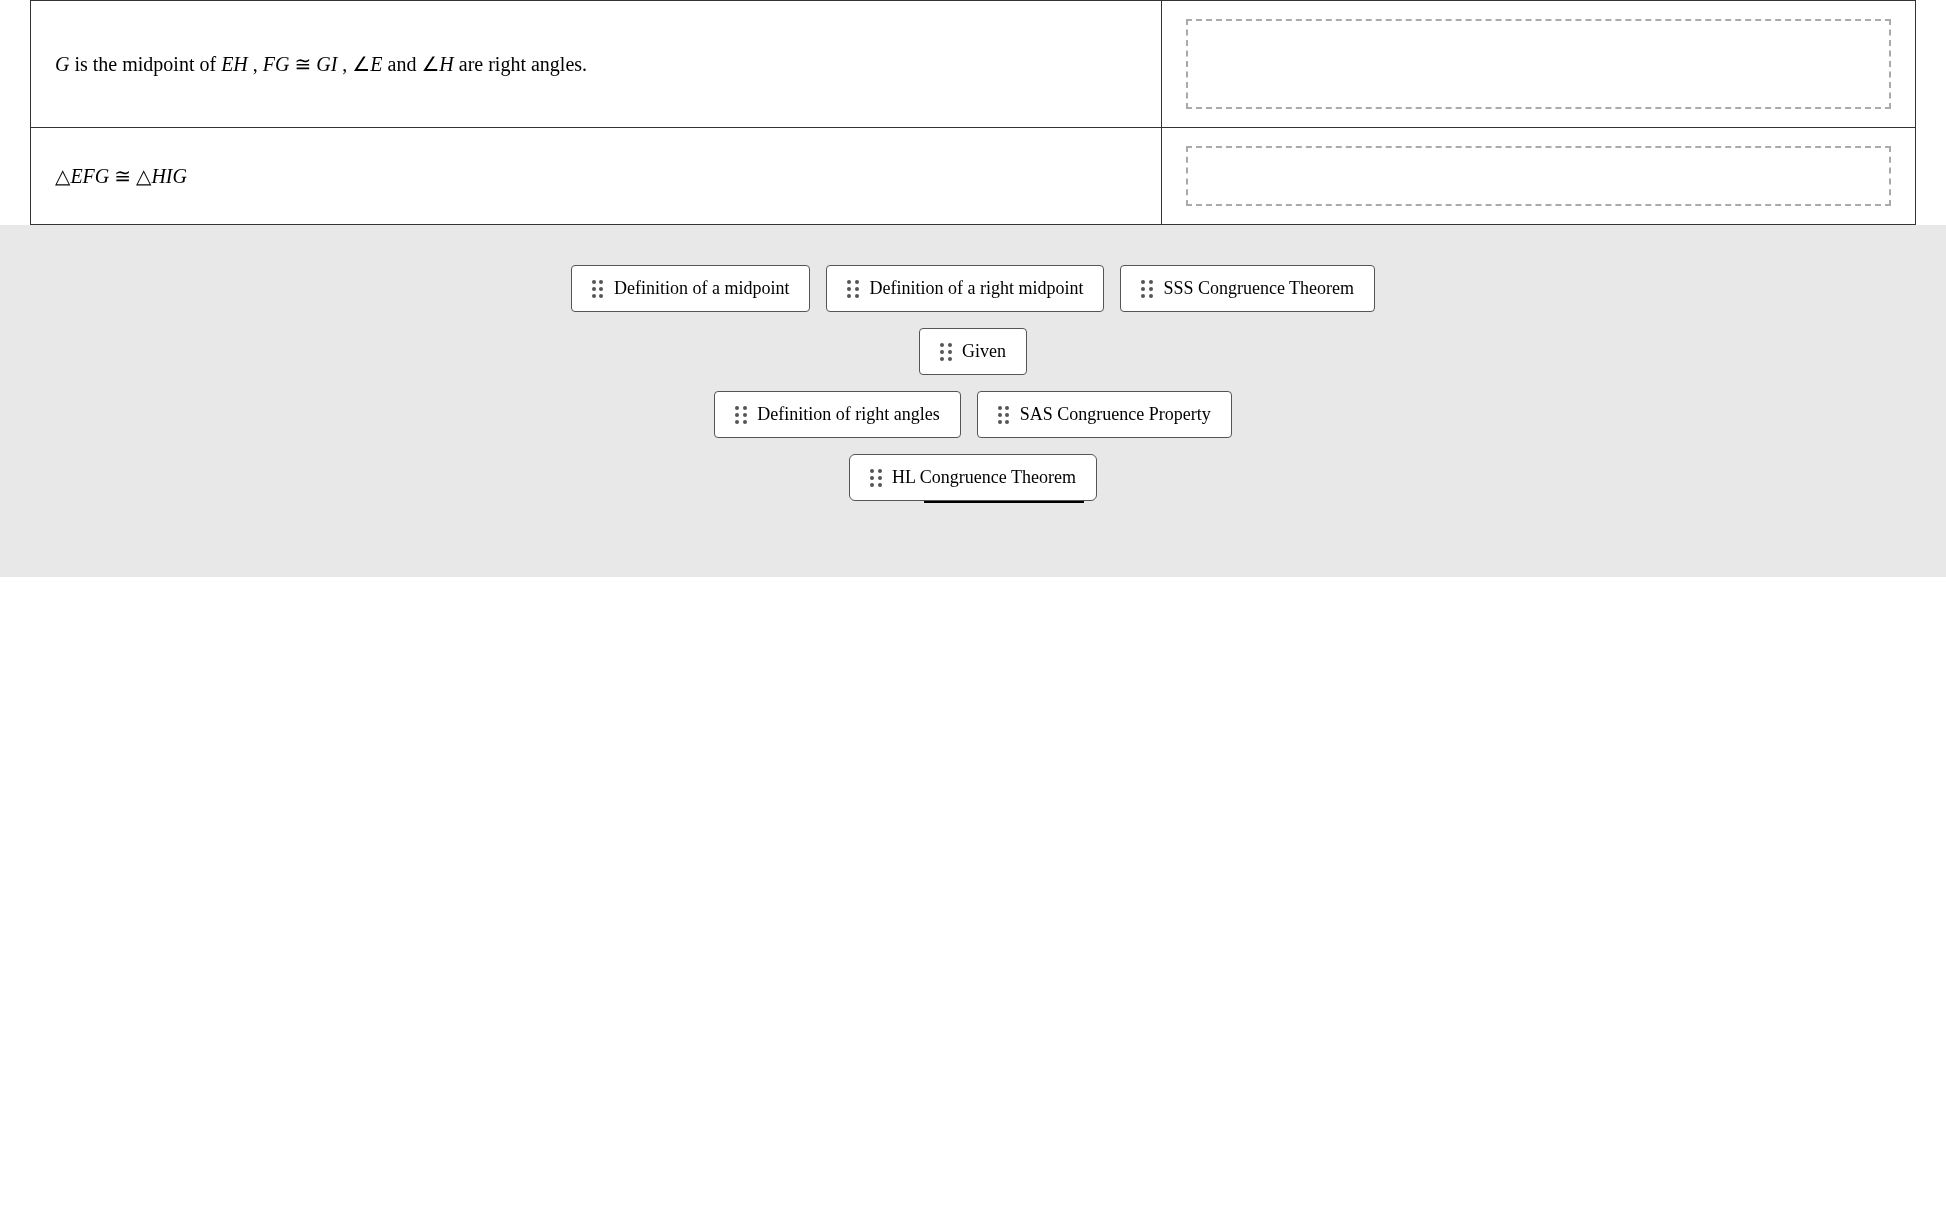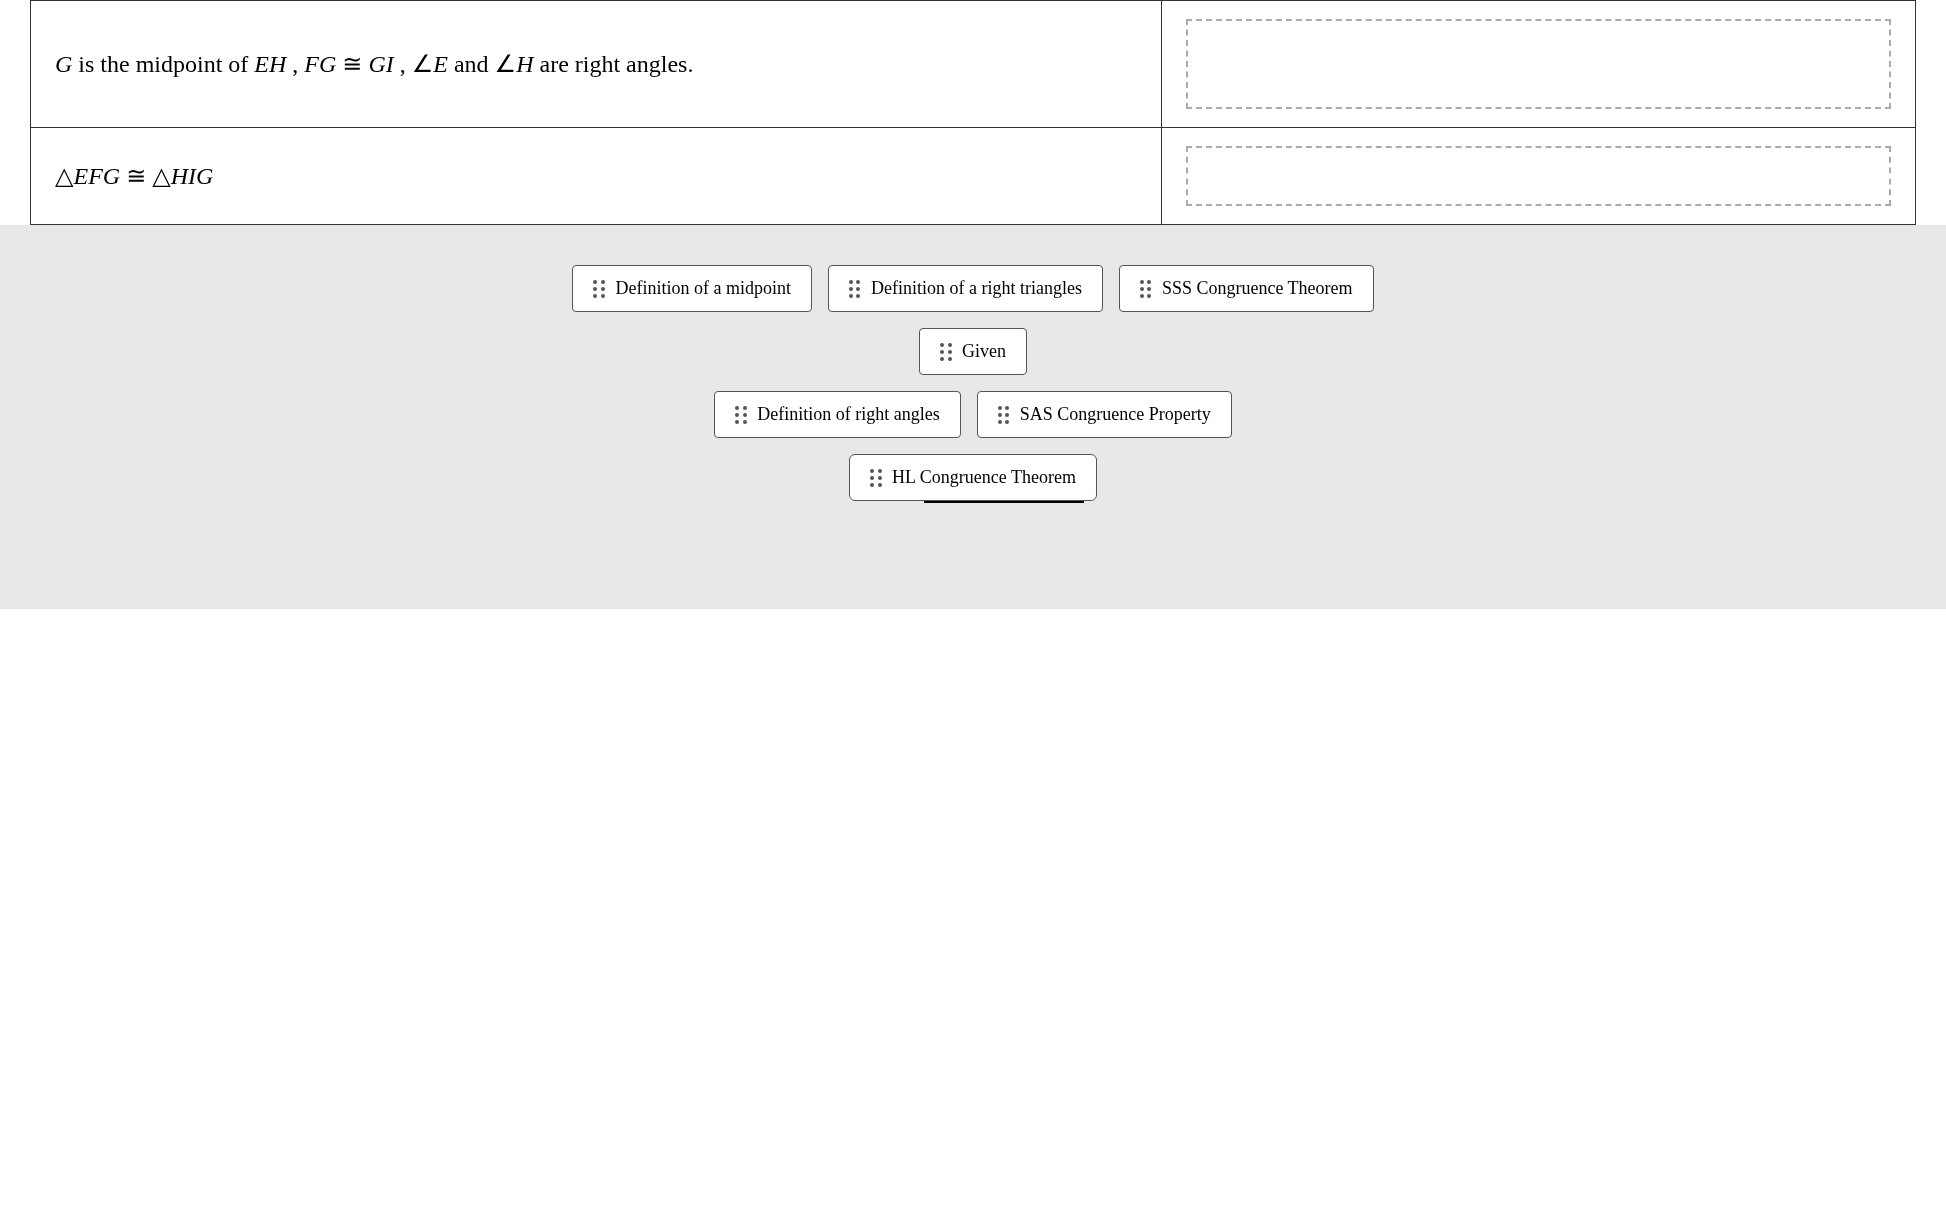--- a/index.html
+++ b/index.html
@@ -50,28 +50,28 @@
       font-style: italic;
       font-family: Georgia, serif;
     }
 
     .overline {
       text-decoration: overline;
       font-style: italic;
     }
 
     .statement-cell {
-      font-size: 24px;
+      font-size: 20px;
       line-height: 1.5;
     }
 
     
     .drag-area {
       background: #e8e8e8;
-      padding: 40px 30px 92px 30px;
+      padding: 40px 30px 60px 30px;
       margin-top: 0;
     }
 
     .drag-row {
       display: flex;
       justify-content: center;
       gap: 16px;
       margin-bottom: 16px;
       flex-wrap: wrap;
     }
@@ -171,21 +171,21 @@
     </div>
     <div class="drag-chip">
       <span class="dots">
         <span></span>
           <span></span>
           <span></span>
           <span></span>
           <span></span>
           <span></span>
       </span>
-      <span>Definition of a right triangles</span>
+      <span>Definition of a right midpoint</span>
     </div>
     <div class="drag-chip">
       <span class="dots">
         <span></span>
           <span></span>
           <span></span>
           <span></span>
           <span></span>
           <span></span>
       </span>

